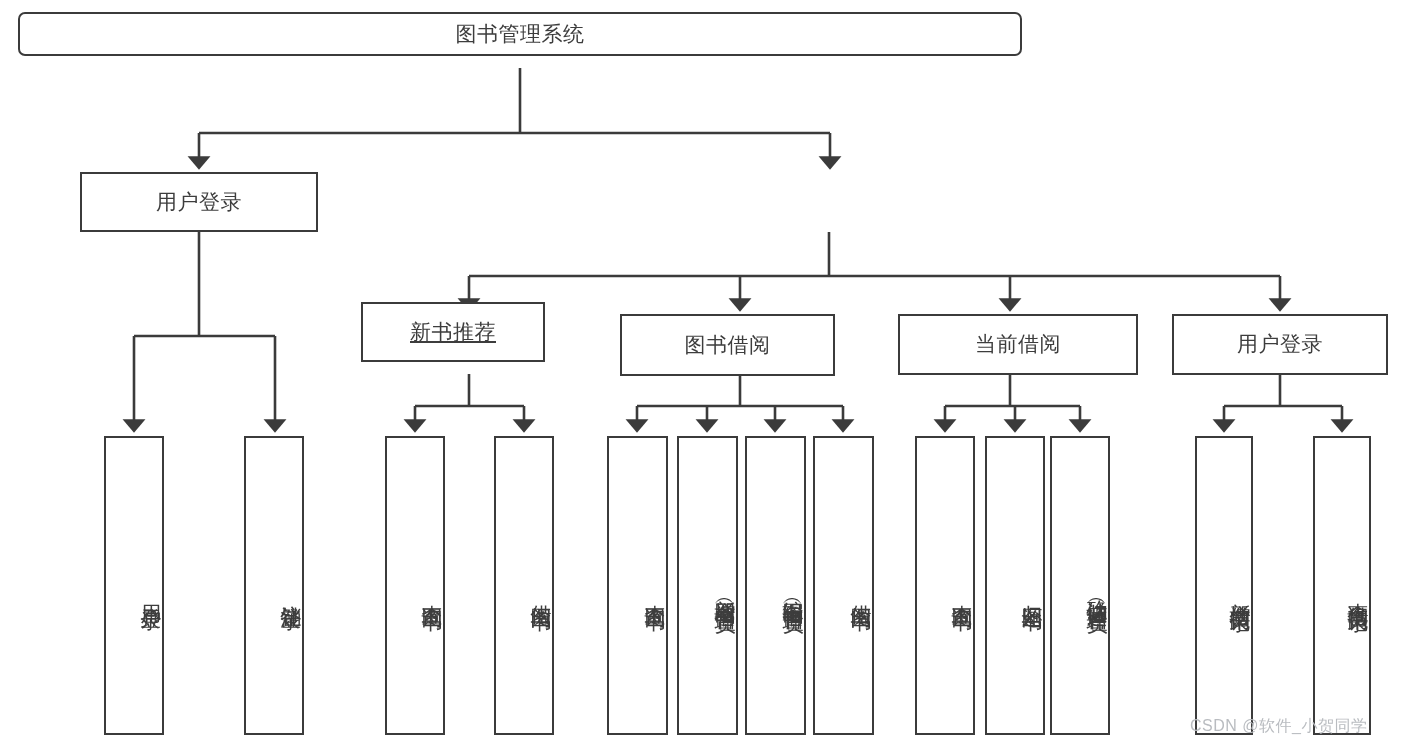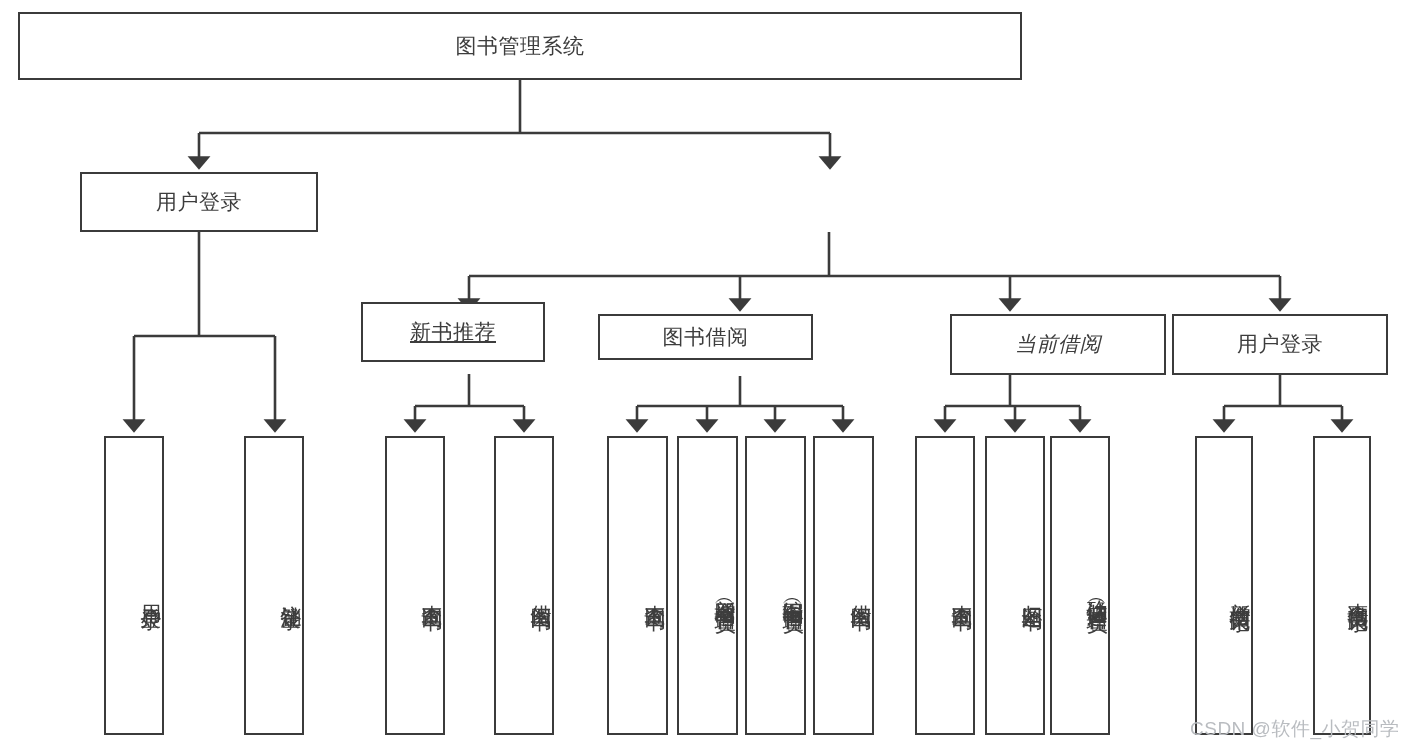--- a/index.html
+++ b/index.html
@@ -56,21 +56,21 @@
     justify-content: center;
   }
   .node.leaf > span {
     display: block;
     writing-mode: vertical-rl;
     text-orientation: upright;
   }
   .watermark {
     position: absolute;
     color: #b9bcc0;
-    font-size: 19px;
+    font-size: 16px;
     letter-spacing: 0.5px;
     white-space: nowrap;
     user-select: none;
   }
 </style>
 </head>
 <body>
 
 <div id="canvas">
 
@@ -120,30 +120,30 @@
       <path d="M1015,406 L1015,425" marker-end="url(#arr)"></path>
       <path d="M1080,406 L1080,425" marker-end="url(#arr)"></path>
 
       <path d="M1280,375 L1280,406"></path>
       <path d="M1224,406 L1342,406"></path>
       <path d="M1224,406 L1224,425" marker-end="url(#arr)"></path>
       <path d="M1342,406 L1342,425" marker-end="url(#arr)"></path>
     </g>
   </svg>
 
-  <div class="node root" style="left:18px; top:12px; width:1004px; height:68px;">图书管理系统</div>
+  <div class="node root" style="left:18px; top:12px; width:1004px; height:44px;border-radius:7px;">图书管理系统</div>
 
   <div class="node h" style="left:80px; top:172px; width:238px; height:60px;">用户登录</div>
 
 
   <div class="node h" style="left:361px; top:302px; width:184px; height:60px;text-decoration:underline;">新书推荐</div>
 
-  <div class="node h" style="left:598px; top:314px; width:215px; height:46px;">图书借阅</div>
+  <div class="node h" style="left:620px; top:314px; width:215px; height:62px;">图书借阅</div>
 
-  <div class="node h" style="left:950px; top:314px; width:216px; height:61px;font-style:italic;">当前借阅</div>
+  <div class="node h" style="left:898px; top:314px; width:240px; height:61px;">当前借阅</div>
 
   <div class="node h" style="left:1172px; top:314px; width:216px; height:61px;">用户登录</div>
 
   <div class="node leaf" style="left:104px; top:436px; width:60px; height:299px;">
     <span>用户登录</span>
   </div>
   <div class="node leaf" style="left:244px; top:436px; width:60px; height:299px;">
     <span>注销登录</span>
   </div>
 

